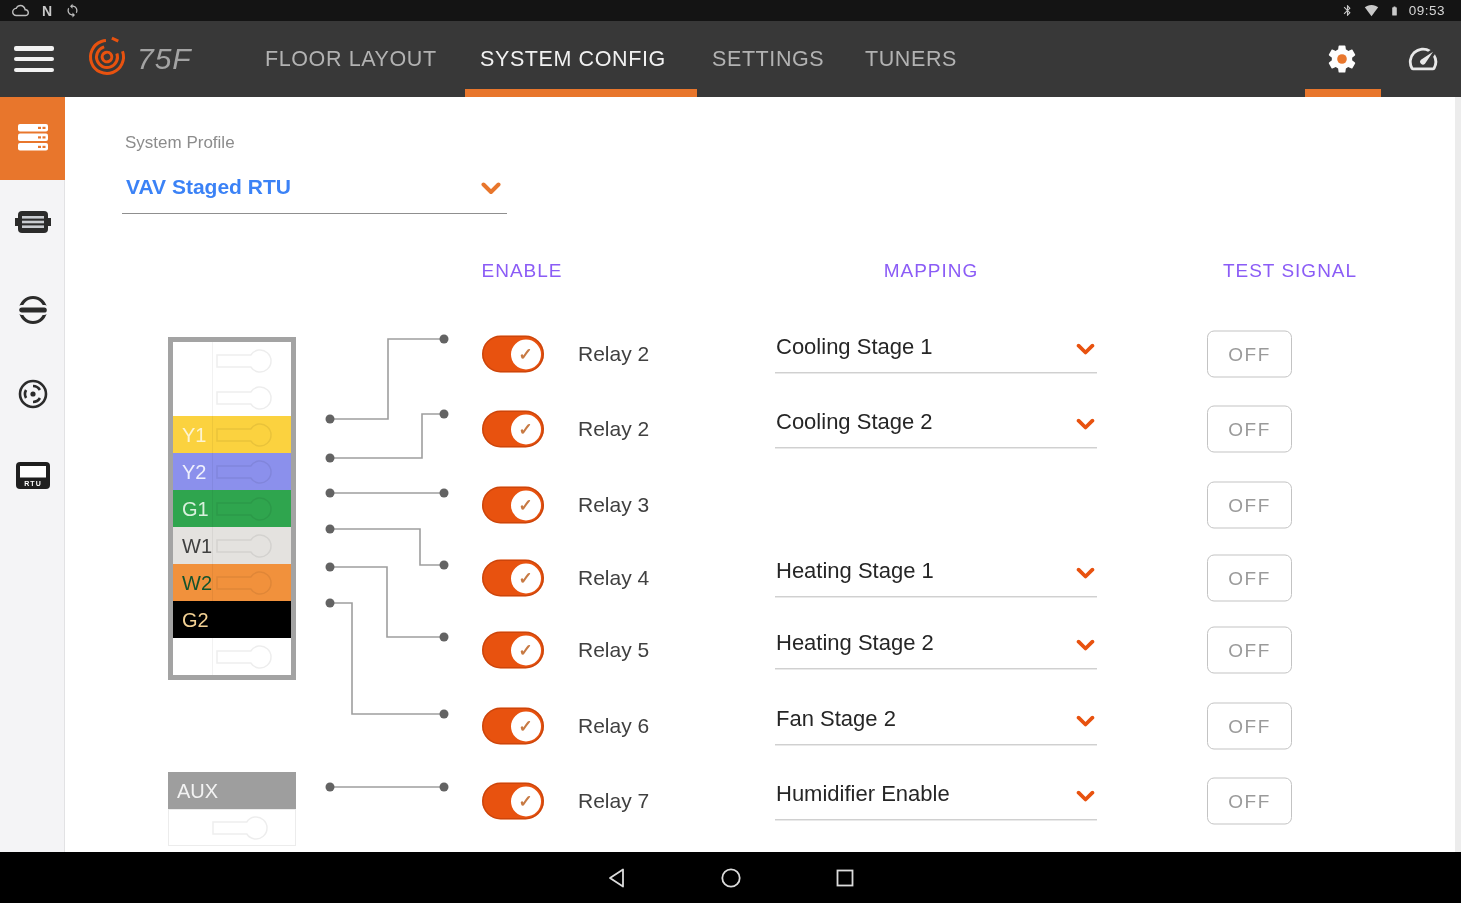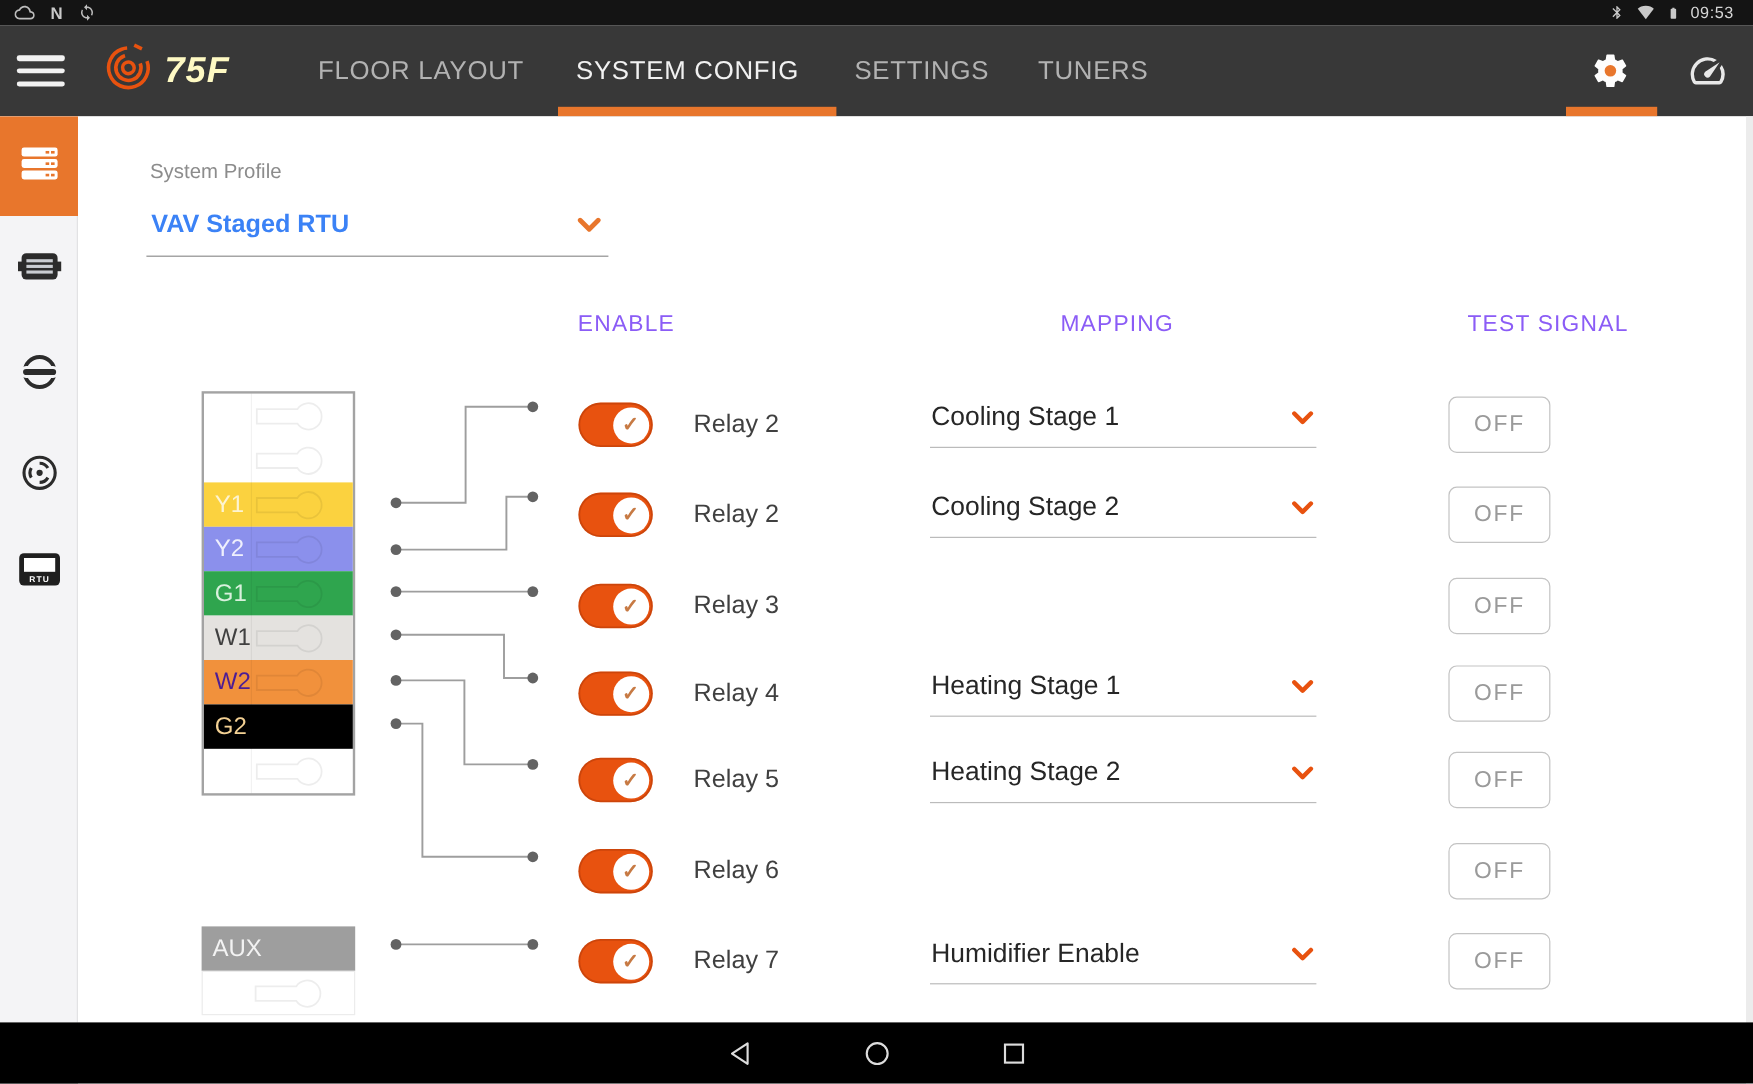--- a/index.html
+++ b/index.html
@@ -11,41 +11,41 @@
   .sb-right{position:absolute;right:16px;top:0;height:21px;display:flex;align-items:center;gap:9px;}
   .sb-ico{display:flex;align-items:center;}
   .sb-n{color:#c9c9c9;font-weight:800;font-size:14px;line-height:1;}
   .sb-time{color:#d6d6d6;font-size:13.5px;font-weight:500;letter-spacing:.5px;}
   
   .toolbar{position:absolute;left:0;top:21px;width:100%;height:76px;background:#383838;}
   .hamburger{position:absolute;left:14px;top:50%;transform:translateY(-50%);width:40px;height:26px;
              display:flex;flex-direction:column;justify-content:space-between;cursor:pointer;}
   .hamburger span{display:block;height:4.5px;background:#f2f2f2;border-radius:2px;}
   .logo{position:absolute;left:86px;top:50%;transform:translateY(-50%);display:flex;align-items:center;gap:9px;}
-  .logo-text{color:#fef9c3;font-size:30px;font-weight:700;letter-spacing:1px;font-style:italic;text-align:right;}
+  .logo-text{color:#a3a3a3;font-size:30px;font-weight:400;letter-spacing:1px;font-style:italic;text-align:right;}
   .tab{position:absolute;top:50%;transform:translateY(-50%);font-size:21.5px;letter-spacing:.6px;
        color:#b2b2b2;cursor:pointer;white-space:nowrap;}
   .tab.active{color:#f1f1f1;}
   .tab-underline{position:absolute;left:465px;bottom:0;width:232px;height:8px;background:var(--accent-soft,#e8762c);}
   .gear-underline{position:absolute;left:1305px;bottom:0;width:76px;height:8px;background:var(--accent-soft,#e8762c);}
   .tb-ico{position:absolute;top:50%;transform:translateY(-50%);cursor:pointer;display:flex;}
   
   .sidebar{position:absolute;left:0;top:97px;width:65px;height:755px;background:#f4f4f6;border-right:1px solid #e2e2e4;box-sizing:border-box;}
   .side-item{position:absolute;left:0;width:65px;display:flex;align-items:center;justify-content:center;cursor:pointer;}
   .side-item.active{top:0;height:83px;background:var(--accent-soft,#e8762c);}
   
   .content{position:absolute;left:65px;top:97px;width:1396px;height:838px;background:#fff;}
   .scroll-strip{position:absolute;right:0;top:0;width:6px;height:100%;background:#ececec;}
   .profile-label{position:absolute;left:60px;top:36px;font-size:17px;color:#8c8c8c;}
   .profile-select{position:absolute;left:57px;top:64px;width:385px;height:53px;border-bottom:1.5px solid #8f8f8f;cursor:pointer;box-sizing:border-box;}
   .profile-value{position:absolute;left:4px;top:14px;font-size:21px;font-weight:700;color:#3b82f6;}
   .profile-select .chev{position:absolute;right:6px;top:20px;}
   .col-head{position:absolute;top:163px;transform:translateX(-50%);font-size:19px;letter-spacing:1px;color:#8b5cf6;white-space:nowrap;}
   
-  .tblock{position:absolute;left:103px;top:229px;width:128px;border:2px solid #a3a3a3;box-sizing:border-box;}
+  .tblock{position:absolute;left:103px;top:240px;width:128px;border:5px solid #a3a3a3;box-sizing:border-box;}
   .tblock .divider{position:absolute;left:39px;top:0;bottom:0;width:1px;background:rgba(0,0,0,0.05);}
   .trow{position:relative;height:37px;}
   .trow .tlabel{position:absolute;left:9px;top:50%;transform:translateY(-50%);font-size:20px;font-weight:500;}
   .trow svg.lug{position:absolute;left:42px;top:50%;transform:translateY(-50%);}
   .aux-block{position:absolute;left:103px;top:675px;width:128px;box-sizing:border-box;}
   .aux-row{position:relative;height:37px;}
   .aux-empty{position:relative;height:37px;border:1px solid #ececec;box-sizing:border-box;}
   
   .wires{position:absolute;left:0;top:0;pointer-events:none;}
   
@@ -258,21 +258,21 @@
             <path d="M2,7 H35.8 A11,11 0 1 1 35.8,19 H2 Z" fill="none" stroke="rgba(0,0,0,0.07)" stroke-width="1.5"></path>
           </svg>
         </div>
         <div class="trow" style="background: rgb(228, 226, 223);">
           <span class="tlabel" style="color: #404040;">W1</span>
           <svg class="lug" width="62" height="26" viewBox="0 0 62 26">
             <path d="M2,7 H35.8 A11,11 0 1 1 35.8,19 H2 Z" fill="none" stroke="rgba(0,0,0,0.07)" stroke-width="1.5"></path>
           </svg>
         </div>
         <div class="trow" style="background: rgb(241, 145, 60);">
-          <span class="tlabel" style="color: #4c1d95;">W2</span>
+          <span class="tlabel" style="color: #14532d;">W2</span>
           <svg class="lug" width="62" height="26" viewBox="0 0 62 26">
             <path d="M2,7 H35.8 A11,11 0 1 1 35.8,19 H2 Z" fill="none" stroke="rgba(0,0,0,0.07)" stroke-width="1.5"></path>
           </svg>
         </div>
         <div class="trow" style="background: #000000;">
           <span class="tlabel" style="color: rgb(243, 209, 148);">G2</span>
           <svg class="lug" width="62" height="26" viewBox="0 0 62 26">
             <path d="M2,7 H35.8 A11,11 0 1 1 35.8,19 H2 Z" fill="none" stroke="rgba(0,0,0,0.07)" stroke-width="1.5"></path>
           </svg>
         </div>
@@ -386,20 +386,28 @@
               </svg>
       </span>
     </div>
     <button class="off-btn">OFF</button>
   </div>
         <div class="relay-row" style="top: 591.5px;">
     <div class="toggle">
       <div class="knob">✓</div>
     </div>
     <div class="relay-label">Relay 6</div>
+    <div class="mapping">
+      <span class="mapping-text">Fan Stage 2</span>
+      <span class="chev">
+        <svg width="19" height="12" viewBox="0 0 20 13">
+                <polyline points="2.5,2.5 10,10 17.5,2.5" fill="none" stroke="#e8520f" stroke-width="4" stroke-linecap="round" stroke-linejoin="round"></polyline>
+              </svg>
+      </span>
+    </div>
     <button class="off-btn">OFF</button>
   </div>
         <div class="relay-row" style="top: 666.5px;">
     <div class="toggle">
       <div class="knob">✓</div>
     </div>
     <div class="relay-label">Relay 7</div>
     <div class="mapping">
       <span class="mapping-text">Humidifier Enable</span>
       <span class="chev">

